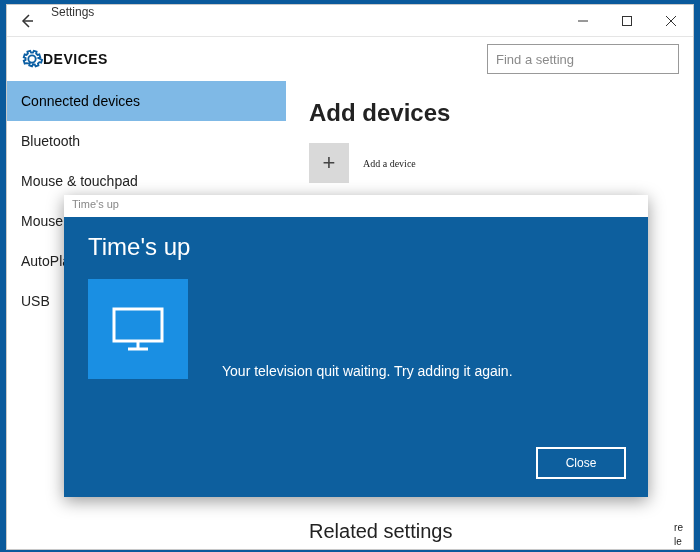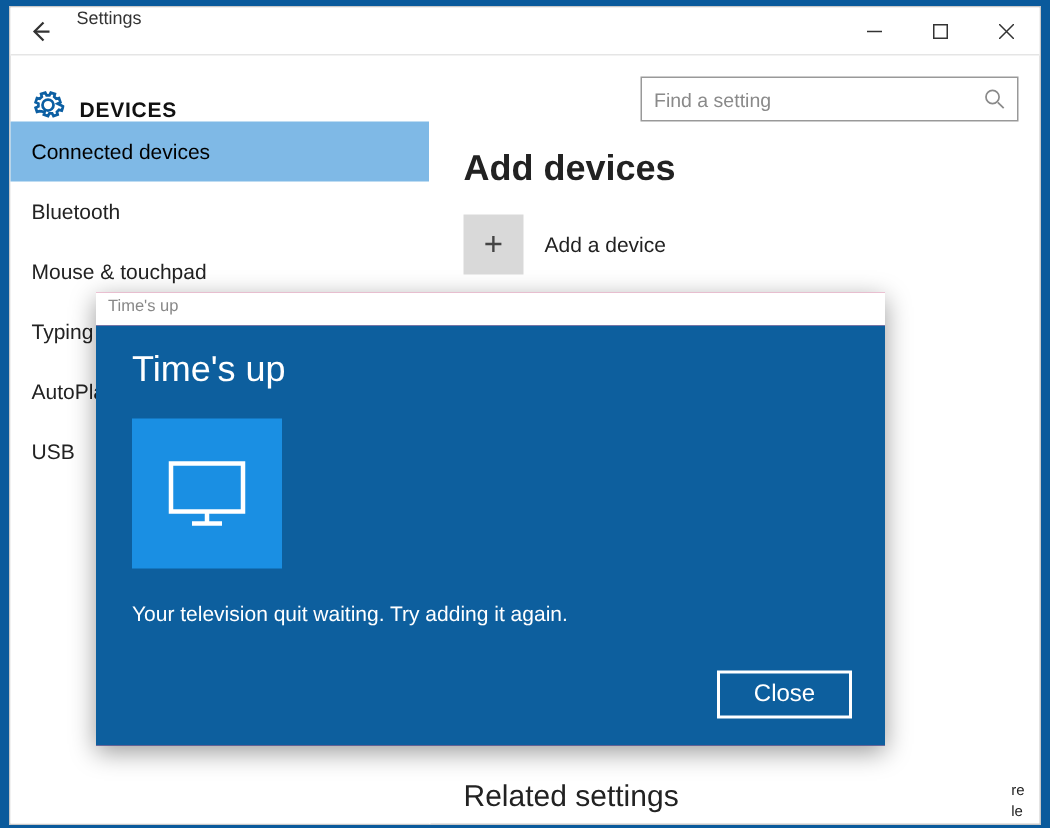--- a/index.html
+++ b/index.html
@@ -30,34 +30,33 @@
   }
   .win-controls { display: flex; }
   .win-btn {
     width: 44px; height: 32px;
     display: flex; align-items: center; justify-content: center;
     color: #333;
   }
   .header-row {
     height: 44px;
     display: flex;
-    align-items: flex-end;
+    align-items: center;
     padding: 0 14px;
-    gap: 10px;
   }
   .gear { color: #0c5fa3; display:flex; align-items:center; }
   .page-heading {
     font-size: 14px;
     font-weight: 600;
     letter-spacing: 0.5px;
     color: #111;
   }
   .search-box {
     margin-left: auto;
-    width: 252px; height: 30px;
+    width: 192px; height: 30px;
     border: 1px solid #999;
     display: flex; align-items: center;
     padding: 11px 8px;
     color: #777;
   }
   .search-box input {
     flex:1; border:none; outline:none; font-size:13px; color:#333; background:transparent;
   }
   .search-box input::placeholder { color:#8a8a8a; }
   .content {
@@ -94,65 +93,65 @@
   .add-device-row {
     display: flex; align-items: center; gap: 14px;
     margin-bottom: 30px;
   }
   .plus-tile {
     width: 40px; height: 40px;
     background: #d9d9d9;
     display:flex; align-items:center; justify-content:center;
     font-size: 22px; color:#444;
   }
-  .add-label { font-size: 14px; }
+  .add-label { font-size: 10px; font-family: Liberation Serif, serif; }
   .related { font-size: 20px; font-weight:400; position:absolute; bottom:6px; left:22px; }
 
   
   .dialog {
     position: absolute;
     top: 195px; left: 64px;
-    width: 526px; height: 302px;
+    width: 584px; height: 302px;
     box-shadow: 0 4px 16px rgba(0,0,0,0.4);
     display: flex; flex-direction: column;
-    background:#be185d;
+    background:#ffffff;
   }
   .dialog-titlebar {
     height: 22px;
     background: #fff;
     font-size: 11px;
     color: #888;
     padding: 3px 8px;
   }
   .dialog-body {
     flex:1;
     background: #0d5f9e;
     color: #fff;
     padding: 16px 24px 14px 24px;
     position: relative;
   }
   .dialog-heading {
     font-size: 24px; font-weight: 300; margin-bottom: 18px;
   }
-  .dialog-row { display:flex; gap: 18px; align-items:flex-start;flex-direction:column; }
+  .dialog-row { display:flex; gap: 34px; align-items:flex-end; }
   .tv-tile {
     width: 100px; height: 100px;
     background: #1a8fe3;
     display:flex; align-items:center; justify-content:center;
   }
   .dialog-msg { font-size: 14px; padding-top: 4px; }
   .dialog-actions {
     position:absolute; right: 22px; bottom: 18px;
   }
   .close-btn {
     min-width: 90px; height: 32px;
     background: #0d5f9e;
     border: 2px solid #fff;
     color: #fff;
-    font-size: 16px;
+    font-size: 12px;
     display:flex; align-items:center; justify-content:center;
     cursor: pointer;
   }
   .partial-text {
     position:absolute; right:10px; top:440px;
     font-size:10px; color:#222; line-height:1.4;
     text-align:left;
   }
 </style>
 </head>
@@ -208,21 +207,21 @@
       <div class="side-item selected">
           <span>Connected devices</span>
         </div>
       <div class="side-item">
           <span>Bluetooth</span>
         </div>
       <div class="side-item">
           <span>Mouse &amp; touchpad</span>
         </div>
       <div class="side-item">
-          <span>Typing</span>
+          <span>Mouse</span>
         </div>
       <div class="side-item">
           <span>AutoPlay</span>
         </div>
       <div class="side-item">
           <span>USB</span>
         </div>
     </div>
 
     <div class="main">

